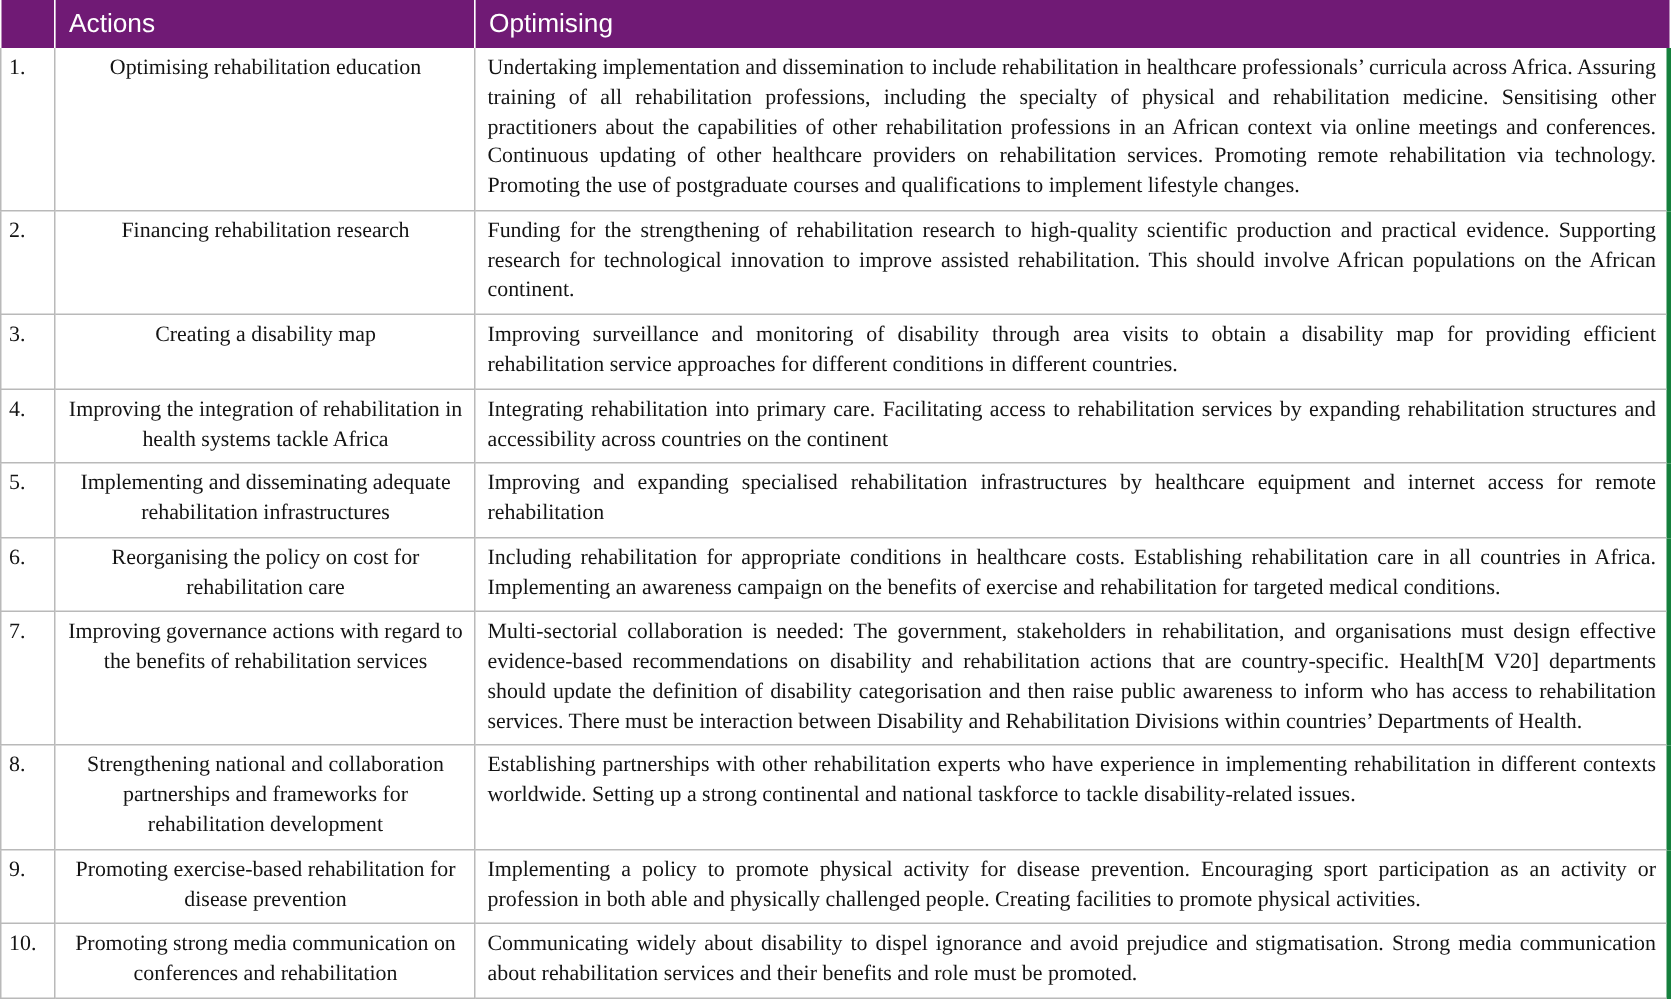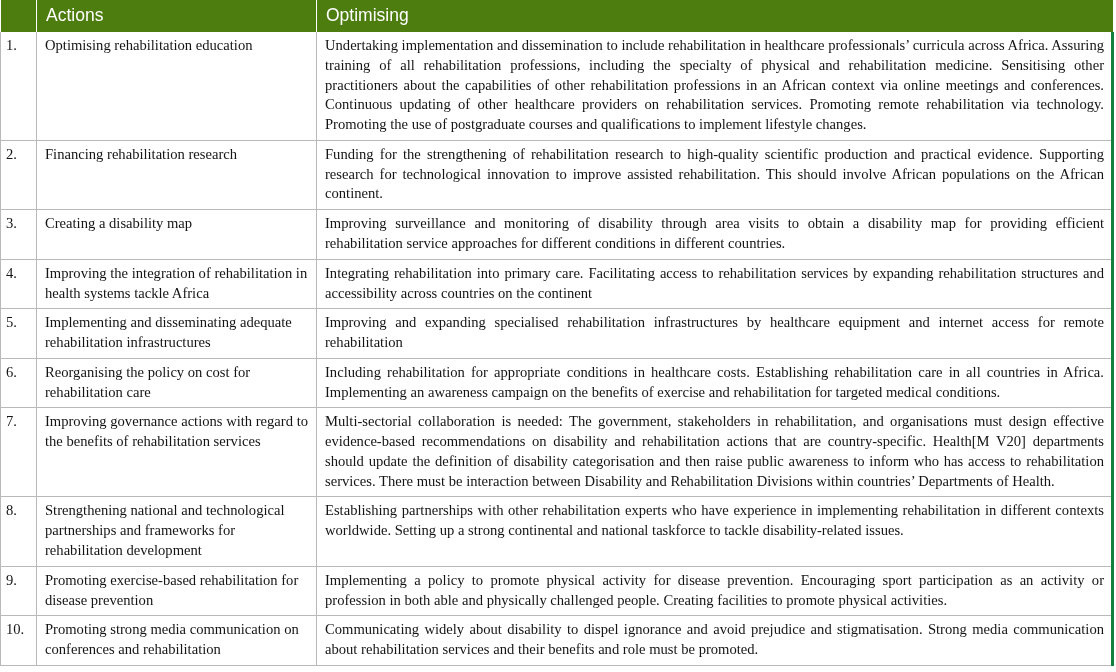--- a/index.html
+++ b/index.html
@@ -21,21 +21,21 @@
     border-collapse: collapse;
     width: 1112px;
     margin: 0;
     table-layout: fixed;
   }
   table.actions-table col.c-num    { width: 36px; }
   table.actions-table col.c-action { width: 280px; }
   table.actions-table col.c-desc   { width: 796px; }
 
   thead th {
-    background: #4d7c0f;
+    background: #701a75;
     color: #ffffff;
     font-family: "Liberation Sans", sans-serif;
     font-weight: 400;
     font-size: 17.5px;
     text-align: left;
     padding: 5px 8px 7px 9px;
     border: none;
     line-height: 1.15;
     vertical-align: middle;
     height: 32px;
@@ -57,21 +57,21 @@
     padding: 4px 7px 5px 8px;
     box-sizing: border-box;
   }
   tbody td.num {
     text-align: left;
     padding-left: 5px;
     padding-right: 3px;
     white-space: nowrap;
   }
   tbody td.action {
-    text-align: left;
+    text-align: center;
     hyphens: none;
     margin-top: 28px;
   }
   tbody td.desc {
     text-align: justify;
     text-justify: inter-word;
     hyphens: none;
   }
   tbody tr:first-child td {
     border-top: none;
@@ -131,21 +131,21 @@
           <td class="action">Reorganising the policy on cost for rehabilitation care</td>
           <td class="desc">Including rehabilitation for appropriate conditions in healthcare costs. Establishing rehabilitation care in all countries in Africa. Implementing an awareness campaign on the benefits of exercise and rehabilitation for targeted medical conditions.</td>
         </tr>
         <tr>
           <td class="num">7.</td>
           <td class="action">Improving governance actions with regard to the benefits of rehabilitation services</td>
           <td class="desc">Multi-sectorial collaboration is needed: The government, stakeholders in rehabilitation, and organisations must design effective evidence-based recommendations on disability and rehabilitation actions that are country-specific. Health[M V20] departments should update the definition of disability categorisation and then raise public awareness to inform who has access to rehabilitation services. There must be interaction between Disability and Rehabilitation Divisions within countries’ Departments of Health.</td>
         </tr>
         <tr>
           <td class="num">8.</td>
-          <td class="action">Strengthening national and technological partnerships and frameworks for rehabilitation development</td>
+          <td class="action">Strengthening national and collaboration partnerships and frameworks for rehabilitation development</td>
           <td class="desc">Establishing partnerships with other rehabilitation experts who have experience in implementing rehabilitation in different contexts worldwide. Setting up a strong continental and national taskforce to tackle disability-related issues.</td>
         </tr>
         <tr>
           <td class="num">9.</td>
           <td class="action">Promoting exercise-based rehabilitation for disease prevention</td>
           <td class="desc">Implementing a policy to promote physical activity for disease prevention. Encouraging sport participation as an activity or profession in both able and physically challenged people. Creating facilities to promote physical activities.</td>
         </tr>
         <tr>
           <td class="num">10.</td>
           <td class="action">Promoting strong media communication on conferences and rehabilitation</td>

